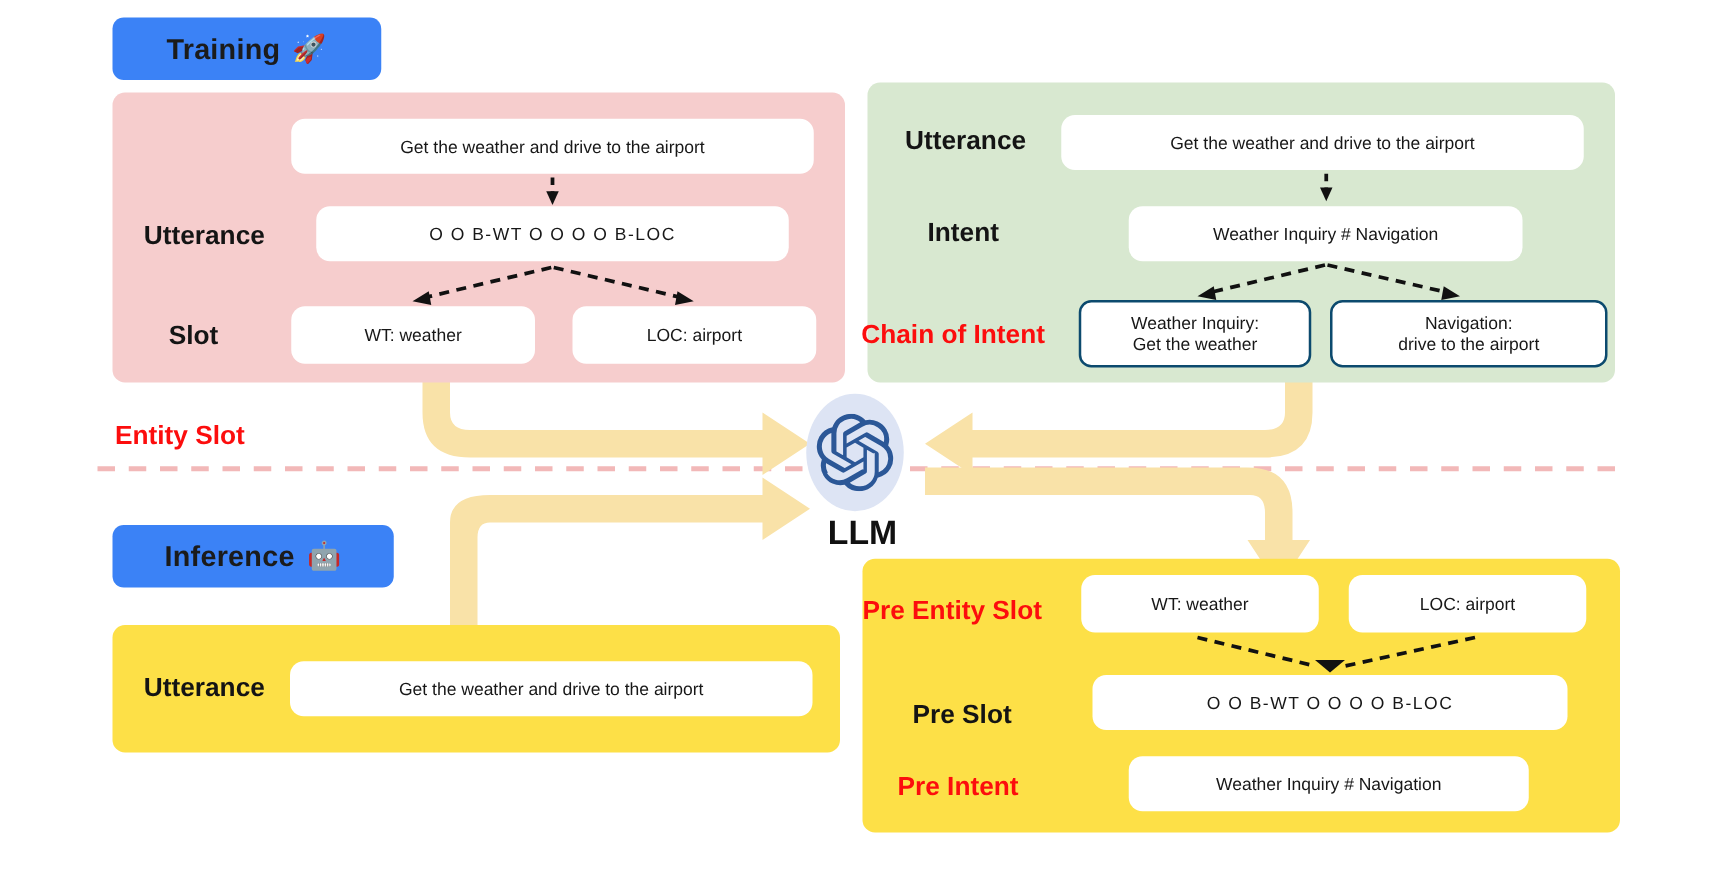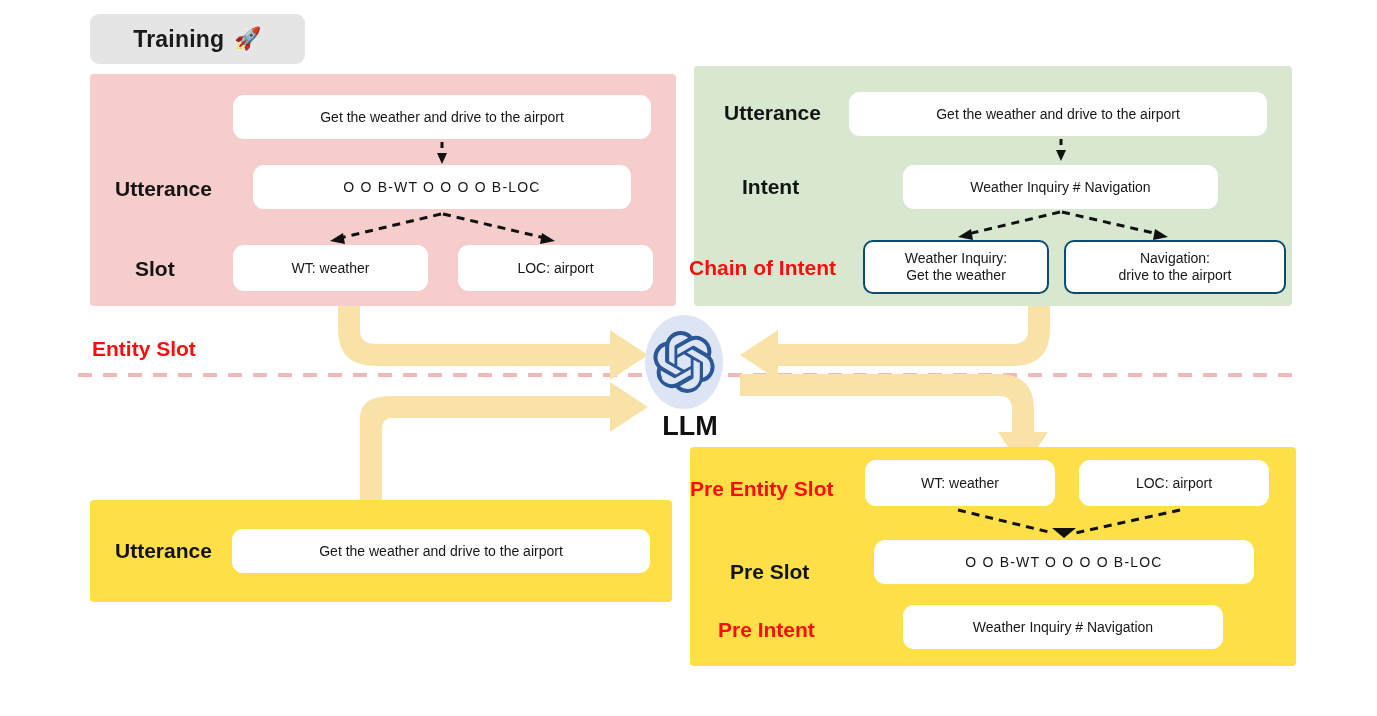--- a/index.html
+++ b/index.html
@@ -12,35 +12,35 @@
     width: 1377px;
     height: 716px;
     background: #ffffff;
     font-family: "Liberation Sans", sans-serif;
     overflow: hidden;
   }
   .abs { position: absolute; }
 
   
   .stage-chip {
-    background: #e5e5e5;
+    background: #3b82f6;
     border-radius: 9px;
     display: flex;
     align-items: center;
     justify-content: center;
     gap: 10px;
     font-weight: bold;
     font-size: 23px;
     color: #1b1b1b;
     letter-spacing: .2px;
   }
   .stage-chip .emoji { font-size: 22px; line-height: 1; }
 
   
-  .panel { border-radius: 4px; }
+  .panel { border-radius: 10px; }
   .panel-train { background: #f6cdcd; }
   .panel-green { background: #d8e8d0; }
   .panel-blue  { background: #fde047; }
 
   
   .row-label {
     font-weight: bold;
     font-size: 21px;
     color: #141414;
     display: flex;
@@ -173,20 +173,24 @@
 
   <div class="abs" style="left:645px; top:315px; width:90px; height:100px;">
     <div class="llm-circle">
       <svg width="62" height="62" viewBox="0 0 24 24">
         <path fill="#2b5797" d="M22.28 9.82a5.99 5.99 0 0 0-.52-4.91 6.05 6.05 0 0 0-6.51-2.9A6.07 6.07 0 0 0 4.98 4.18a5.99 5.99 0 0 0-4 2.9 6.05 6.05 0 0 0 .75 7.1 5.98 5.98 0 0 0 .51 4.91 6.05 6.05 0 0 0 6.52 2.9A5.98 5.98 0 0 0 13.26 24a6.06 6.06 0 0 0 5.77-4.21 5.99 5.99 0 0 0 4-2.9 6.06 6.06 0 0 0-.75-7.07zm-9.02 12.6a4.48 4.48 0 0 1-2.88-1.04l.14-.08 4.78-2.76a.79.79 0 0 0 .39-.68v-6.74l2.02 1.17a.07.07 0 0 1 .4.06v5.58a4.5 4.5 0 0 1-4.5 4.49zM3.6 18.3a4.47 4.47 0 0 1-.54-3.01l.14.09 4.79 2.76a.77.77 0 0 0 .78 0l5.84-3.37v2.33a.08.08 0 0 1-.3.07l-4.84 2.8a4.5 4.5 0 0 1-6.14-1.65zM2.34 7.9a4.48 4.48 0 0 1 2.34-1.97v5.68a.77.77 0 0 0 .39.67l5.81 3.36-2.02 1.17a.07.07 0 0 1-.07 0L3.95 14.0a4.5 4.5 0 0 1-1.61-6.11zm16.61 3.86L13.1 8.37 15.12 7.2a.07.07 0 0 1 .07 0l4.84 2.8a4.49 4.49 0 0 1-.68 8.1v-5.68a.79.79 0 0 0-.4-.66zm2.01-3.03l-.14-.09-4.78-2.79a.78.78 0 0 0-.79 0L9.41 9.22V6.89a.07.07 0 0 1 .03-.07l4.84-2.79a4.49 4.49 0 0 1 6.67 4.65zM8.31 12.86L6.29 11.7a.08.08 0 0 1-.04-.06V6.07a4.49 4.49 0 0 1 7.37-3.45l-.14.08L8.7 5.46a.79.79 0 0 0-.39.68zm1.1-2.37L12.01 9l2.6 1.5v3l-2.6 1.5-2.6-1.5z"></path>
       </svg>
     </div>
     <div class="llm-caption" style="margin-top:2px;">LLM</div>
   </div>
 
+  <div class="abs stage-chip" style="left:90px; top:420px; width:225px; height:50px;">
+    <span>Inference</span>
+    <span class="emoji">🤖</span>
+  </div>
 
   <div class="abs panel panel-blue" style="left:90px; top:500px; width:582px; height:102px;">
     <div class="abs row-label" style="left:25px; top:34px; width:135px; height:34px;">Utterance</div>
   </div>
   <div class="abs vbox" style="left:232px; top:529px; width:418px; height:44px;">Get the weather and drive to the airport</div>
 
   <div class="abs panel panel-blue" style="left:690px; top:447px; width:606px; height:219px;">
     <div class="abs row-label red" style="left:0px; top:25px; width:174px; height:34px;">Pre Entity Slot</div>
     <div class="abs row-label" style="left:40px; top:108px; width:134px; height:34px;">Pre Slot</div>
     <div class="abs row-label red" style="left:28px; top:166px; width:146px; height:34px;">Pre Intent</div>

